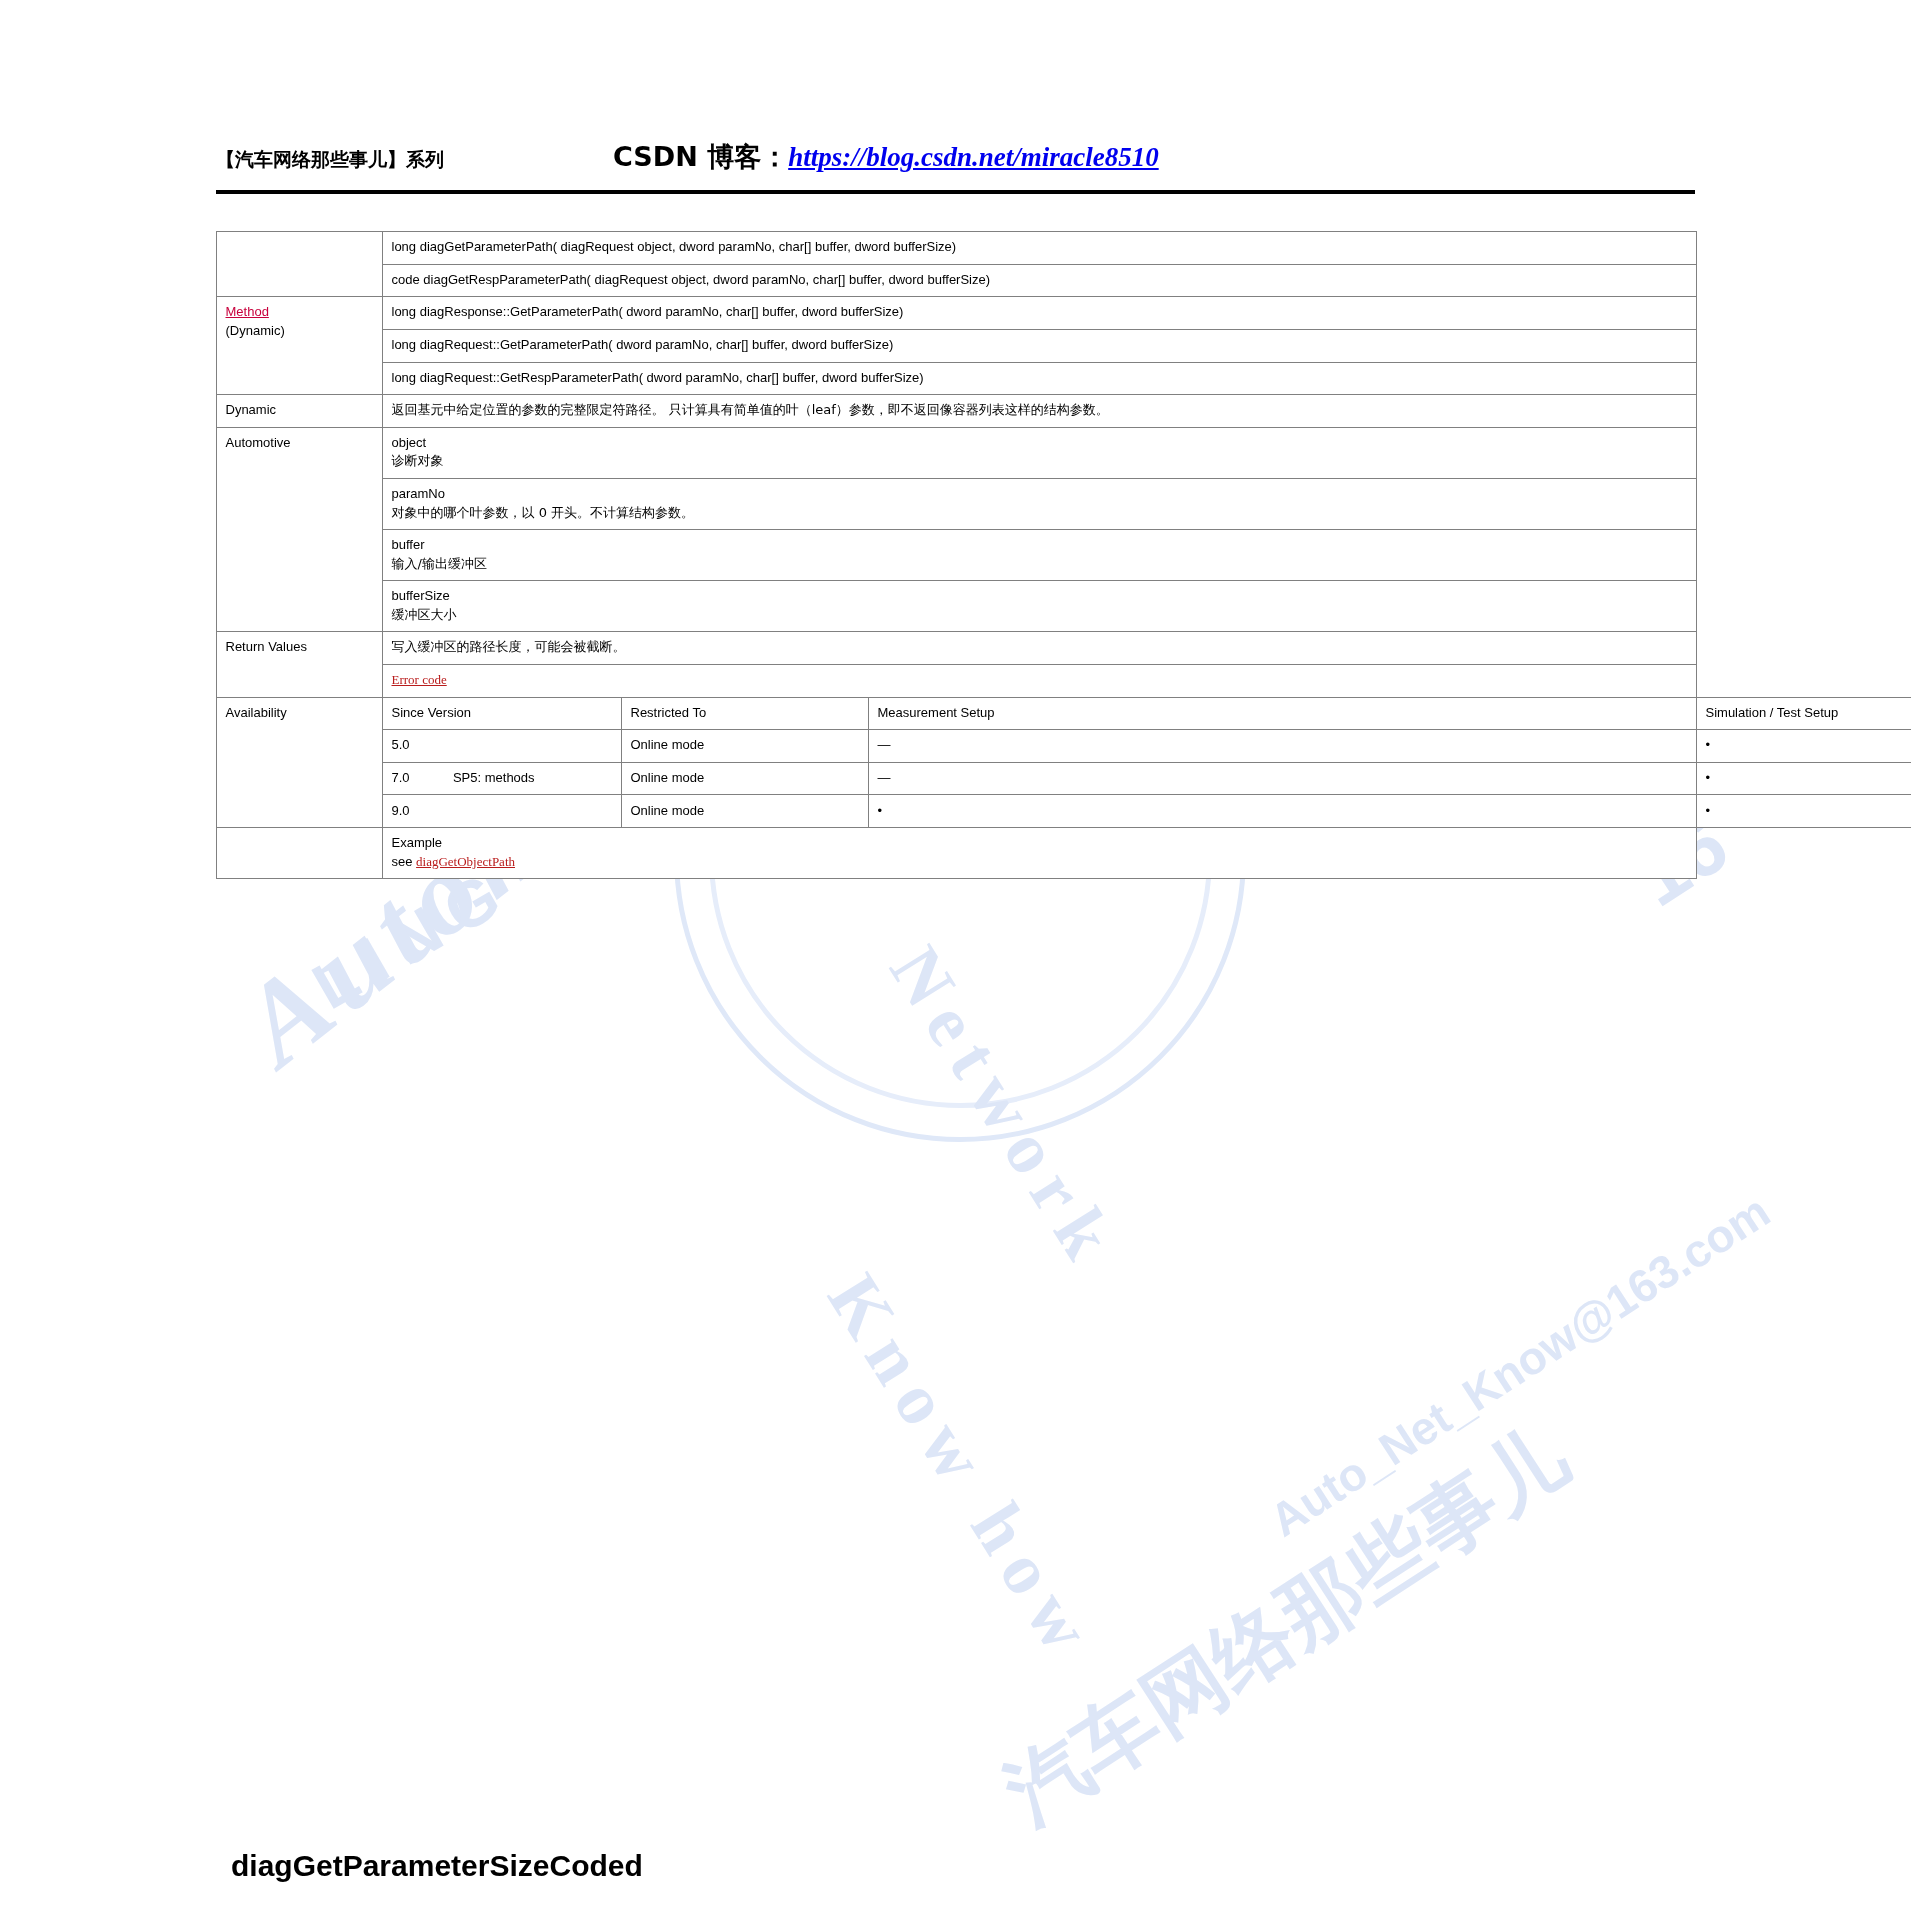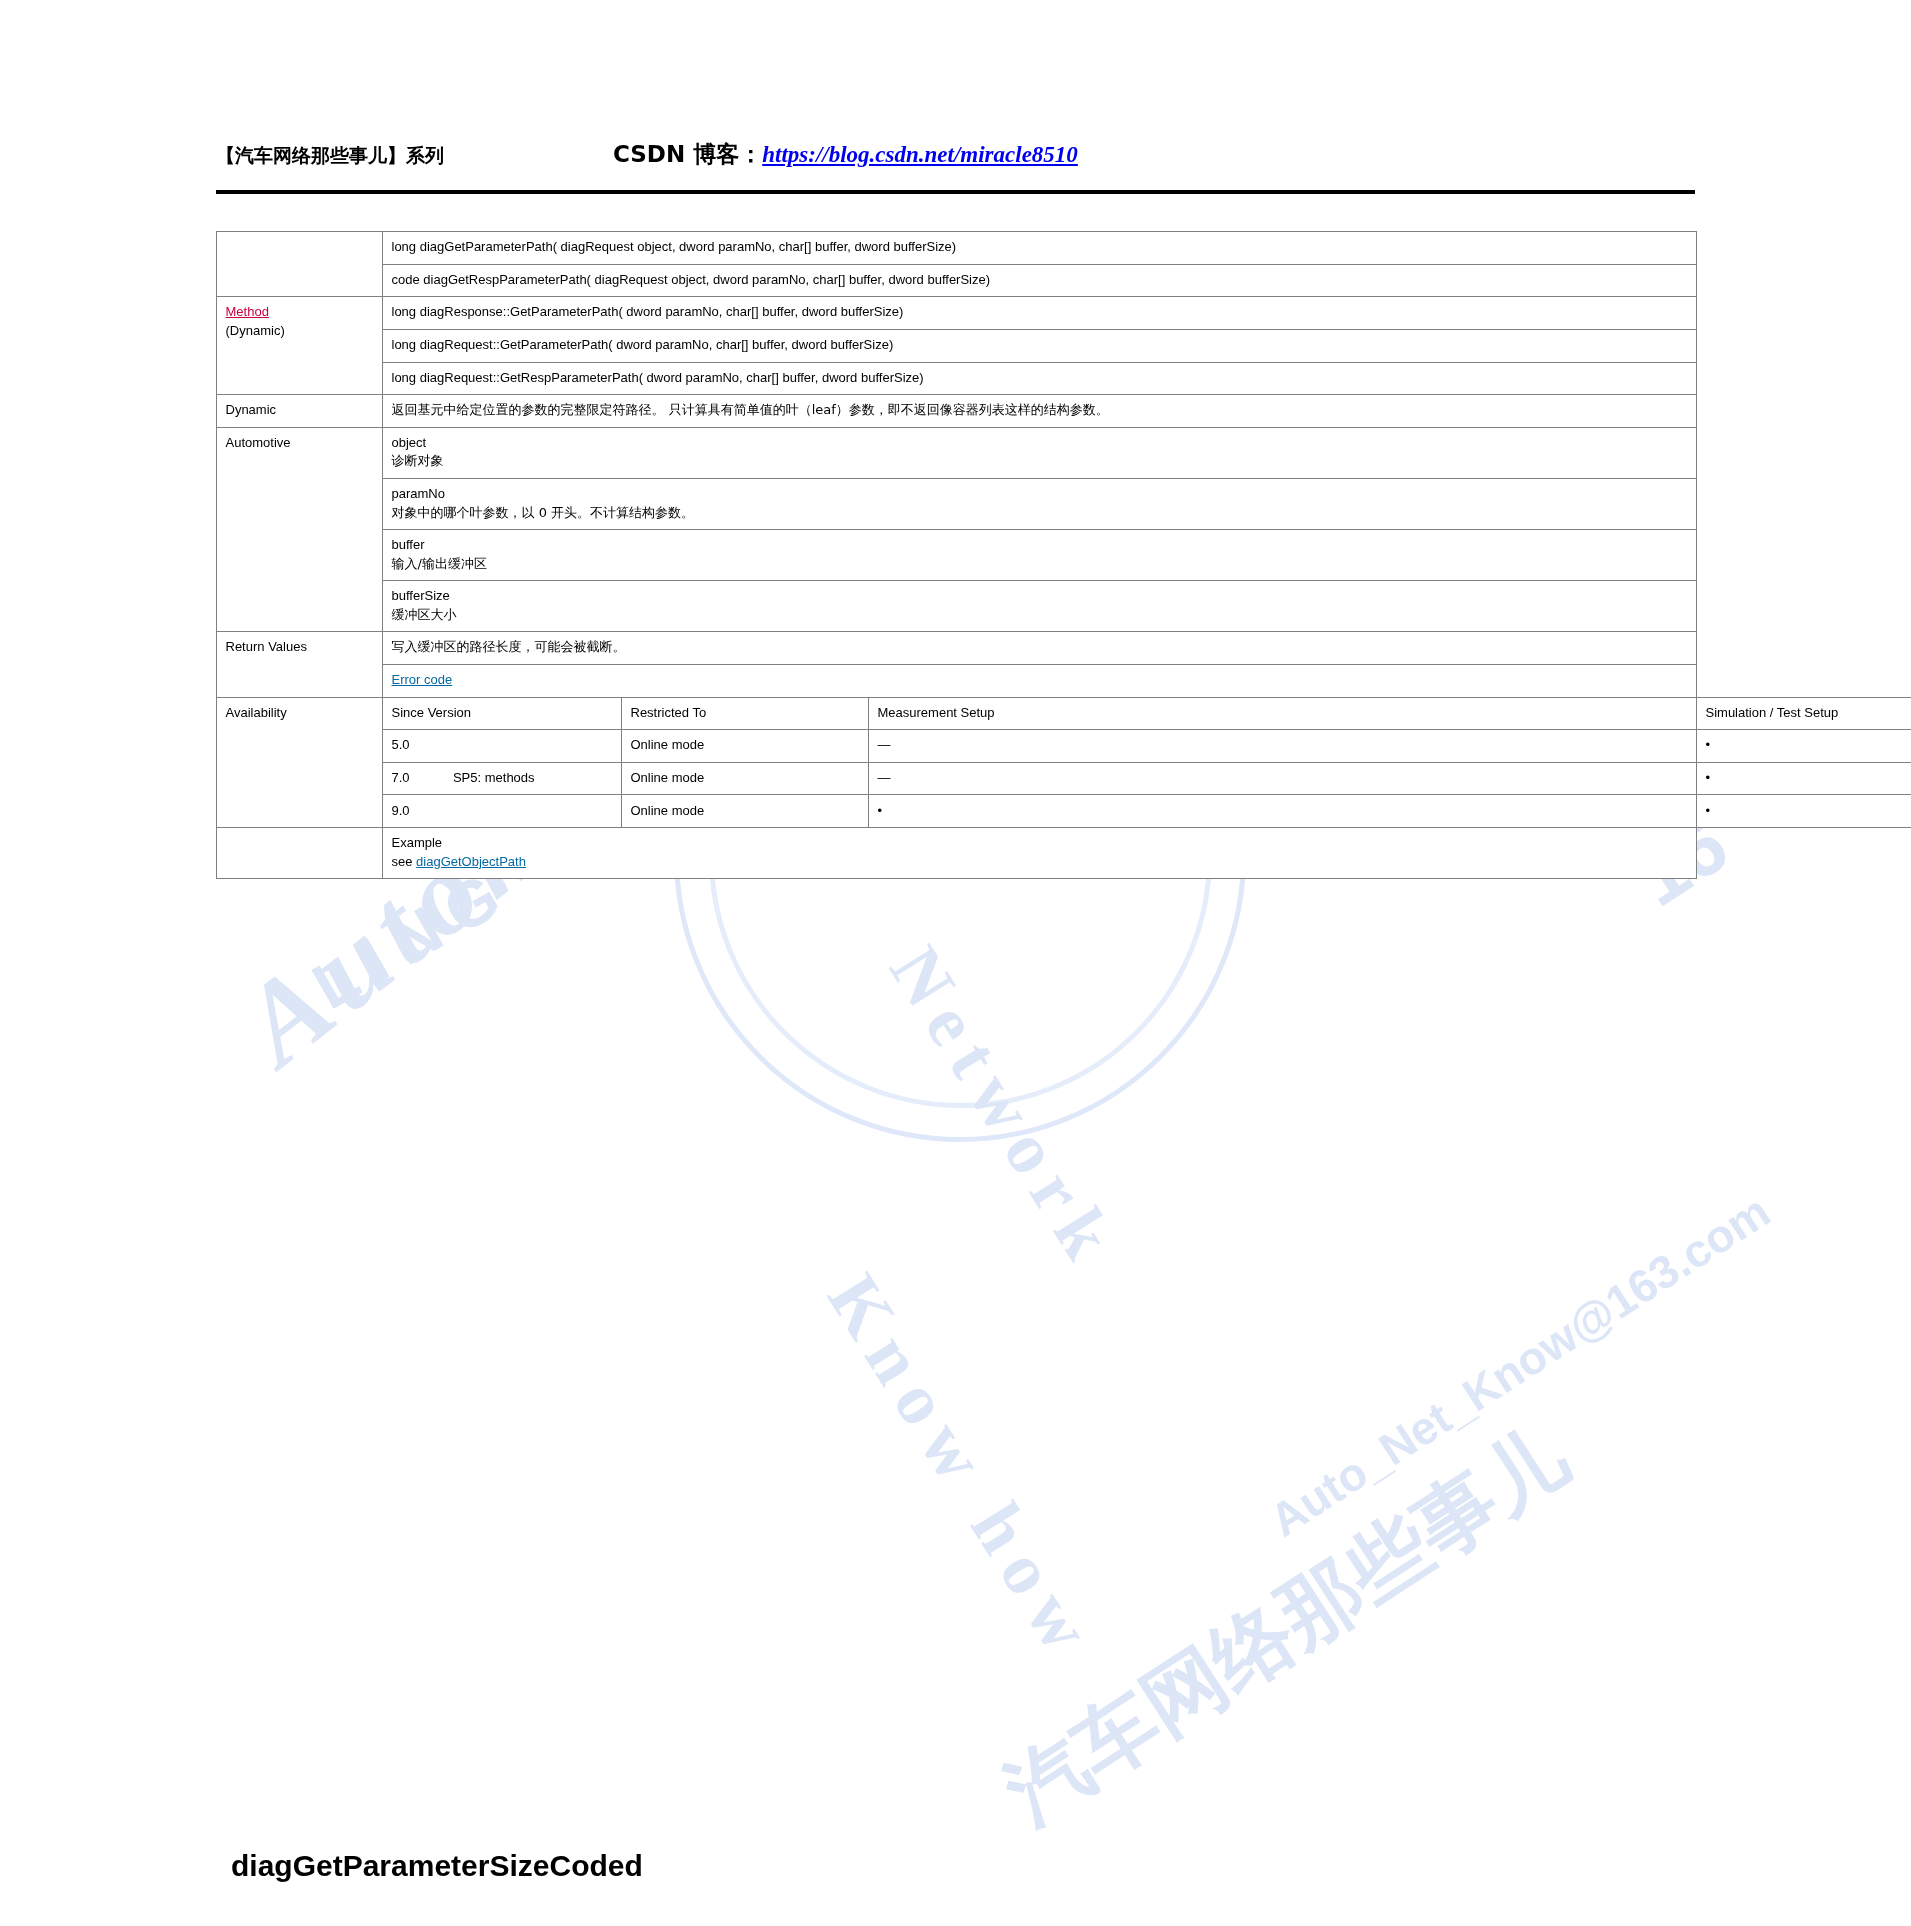--- a/index.html
+++ b/index.html
@@ -99,21 +99,21 @@
     align-items:baseline;
   }
   .hdr-left{
     font-size:19px;
     font-weight:bold;
     font-family:"Liberation Serif","DejaVu Serif",serif;
     white-space:nowrap;
   }
   .hdr-right{
     margin-left:169px;
-    font-size:23px;
+    font-size:27px;
     font-weight:bold;
     font-family:"Liberation Serif","DejaVu Serif",serif;
     white-space:nowrap;
   }
   .hdr-link{
     color:#0000ee;
     text-decoration:underline;
     font-style:italic;
   }
   .hdr-rule{
@@ -141,21 +141,21 @@
   td.label{
     background:#dce0e3;
     font-size:17.7px;
     margin-top:8px;
   }
   td.hdrcell{
     background:#dce0e3;
     margin-left:34px;
   }
   .just{ text-align:justify; text-align-last:left; }
-  .lnk{ color:#0369a1; text-decoration:underline; }
+  .lnk{ color:#b91c1c; text-decoration:underline;font-family:Liberation Serif, serif; }
   .lnk-red{ color:#c8003c; text-decoration:underline; }
   .dot{ font-size:17.7px; }
   .cn{ font-family:"DejaVu Sans","Liberation Sans",sans-serif; }
 
   .tbl1{
     position:absolute;
     left:216px; top:231px;
     width:1479px;
   }
 

